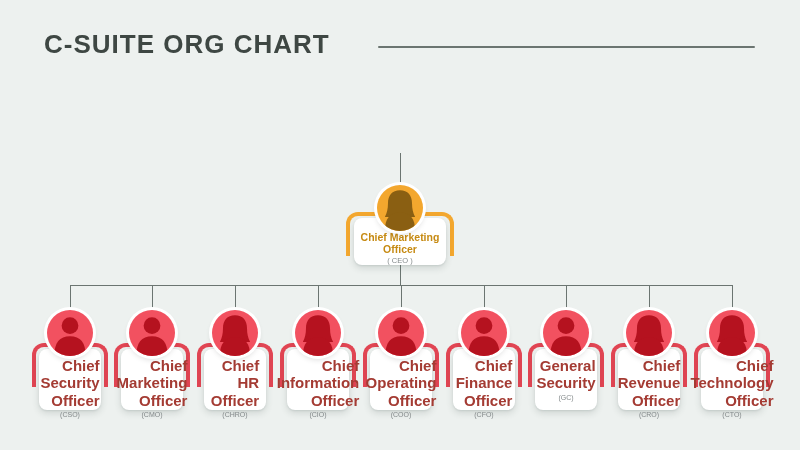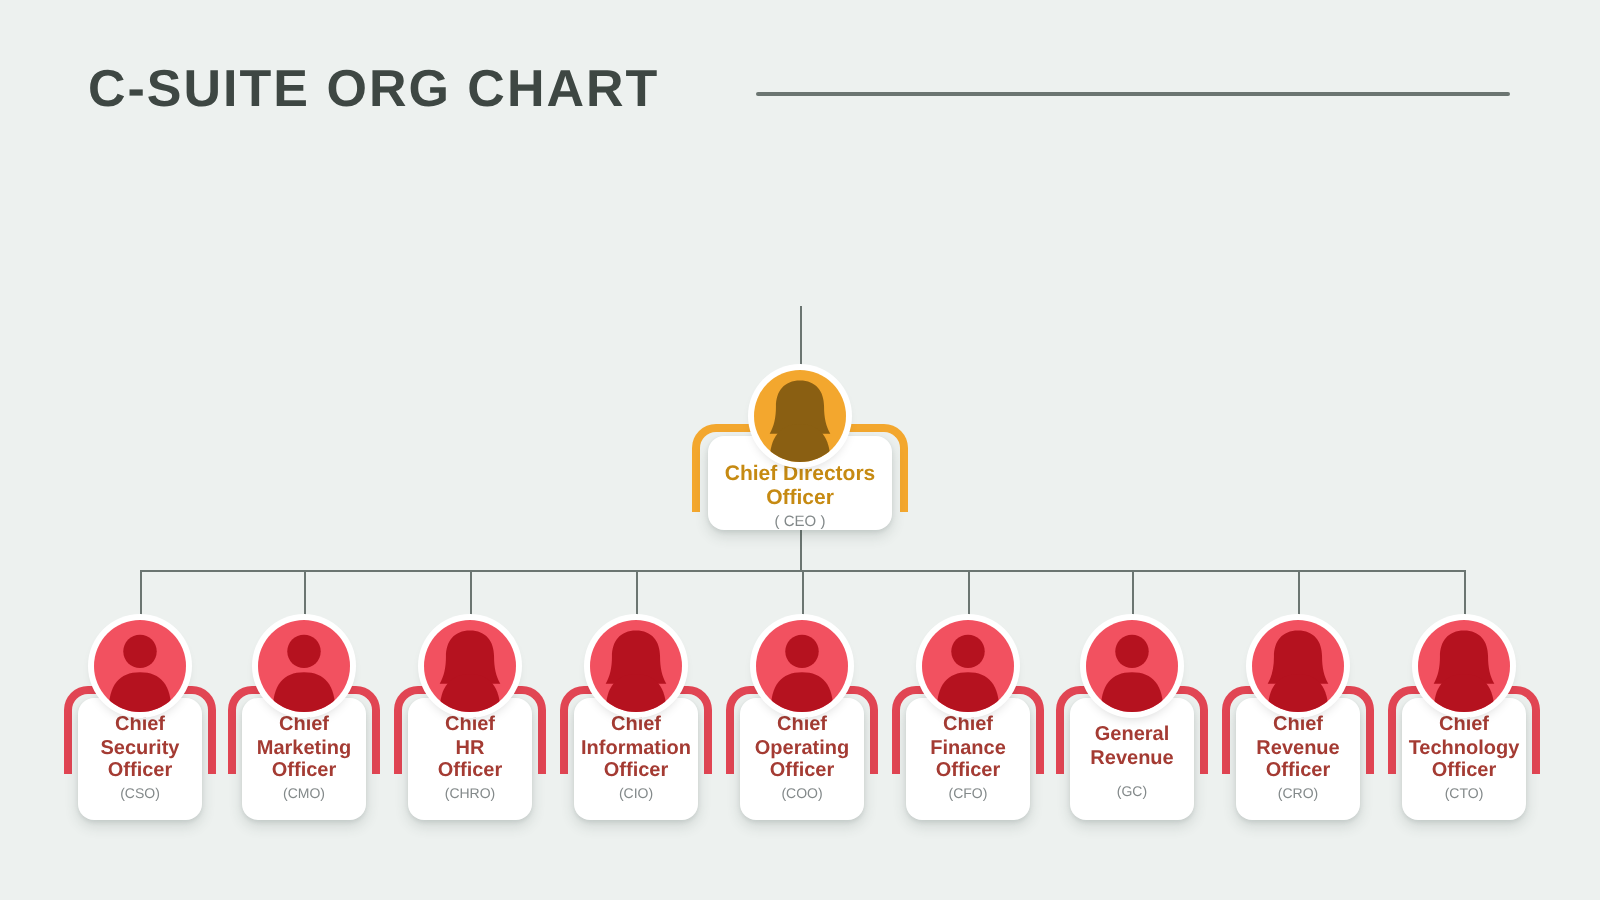--- a/index.html
+++ b/index.html
@@ -68,22 +68,22 @@
   .node.ceo .node-title{font-size:10.5px;color:var(--c-orange_text,#c68a12);}
   .node.ceo .node-sub{font-size:7.5px;margin-top:1px;}
 
   
   .node.officer{top:310px;width:76px;height:100px;}
   .node.officer .avatar{left:15px;width:46px;height:46px;background:var(--c-red,#f25160);}
   .node.officer .avatar svg{fill:var(--c-red_dark,#b5121f);}
   .node.officer .frame{top:33px;border-color:var(--c-red_frame,#e14553);}
   .node.officer .card{top:39px;left:7px;right:7px;height:61px;padding:8px 2px 0 2px;}
   .node.officer .node-title{
-    font-size:10px;color:var(--c-red_text,#a43b33);
-    min-height:34px;display:flex;align-items:center;justify-content:center;
+    font-size:15px;color:var(--c-red_text,#a43b33);
+    min-height:34px;display:flex;align-items:center;justify-content:center;text-align:right;
   }
   .node.officer .node-abbr{font-size:7px;margin-top:2px;}
 </style>
 </head>
 <body>
 
 <svg width="0" height="0" style="position:absolute" aria-hidden="true">
   <symbol id="sil-male" viewBox="0 0 44 44">
     <circle cx="22" cy="15" r="8"></circle>
     <path d="M22 25 c-10 0 -15 6 -15 19 h30 c0 -13 -5 -19 -15 -19 z"></path>
@@ -109,21 +109,21 @@
   <div class="conn v" style="left:400.5px;top:285px;height:26px;"></div>
   <div class="conn v" style="left:483.5px;top:285px;height:26px;"></div>
   <div class="conn v" style="left:565.5px;top:285px;height:26px;"></div>
   <div class="conn v" style="left:648.5px;top:285px;height:26px;"></div>
   <div class="conn v" style="left:731.5px;top:285px;height:26px;"></div>
 
 
   <div class="node ceo">
     <div class="frame"></div>
     <div class="card">
-      <div class="node-title">Chief Directors
+      <div class="node-title">Chief Marketing
 Officer</div>
       <div class="node-sub">( CEO )</div>
     </div>
     <div class="avatar">
         <svg>
           <use href="#sil-female"></use>
         </svg>
       </div>
   </div>
 
@@ -214,21 +214,21 @@
         <svg>
           <use href="#sil-male"></use>
         </svg>
       </div>
   </div>
 
   <div class="node officer" style="left:528px;">
     <div class="frame"></div>
     <div class="card">
       <div class="node-title">General
-Revenue</div>
+Security</div>
       <div class="node-abbr">(GC)</div>
     </div>
     <div class="avatar">
         <svg>
           <use href="#sil-male"></use>
         </svg>
       </div>
   </div>
 
   <div class="node officer" style="left:611px;">

